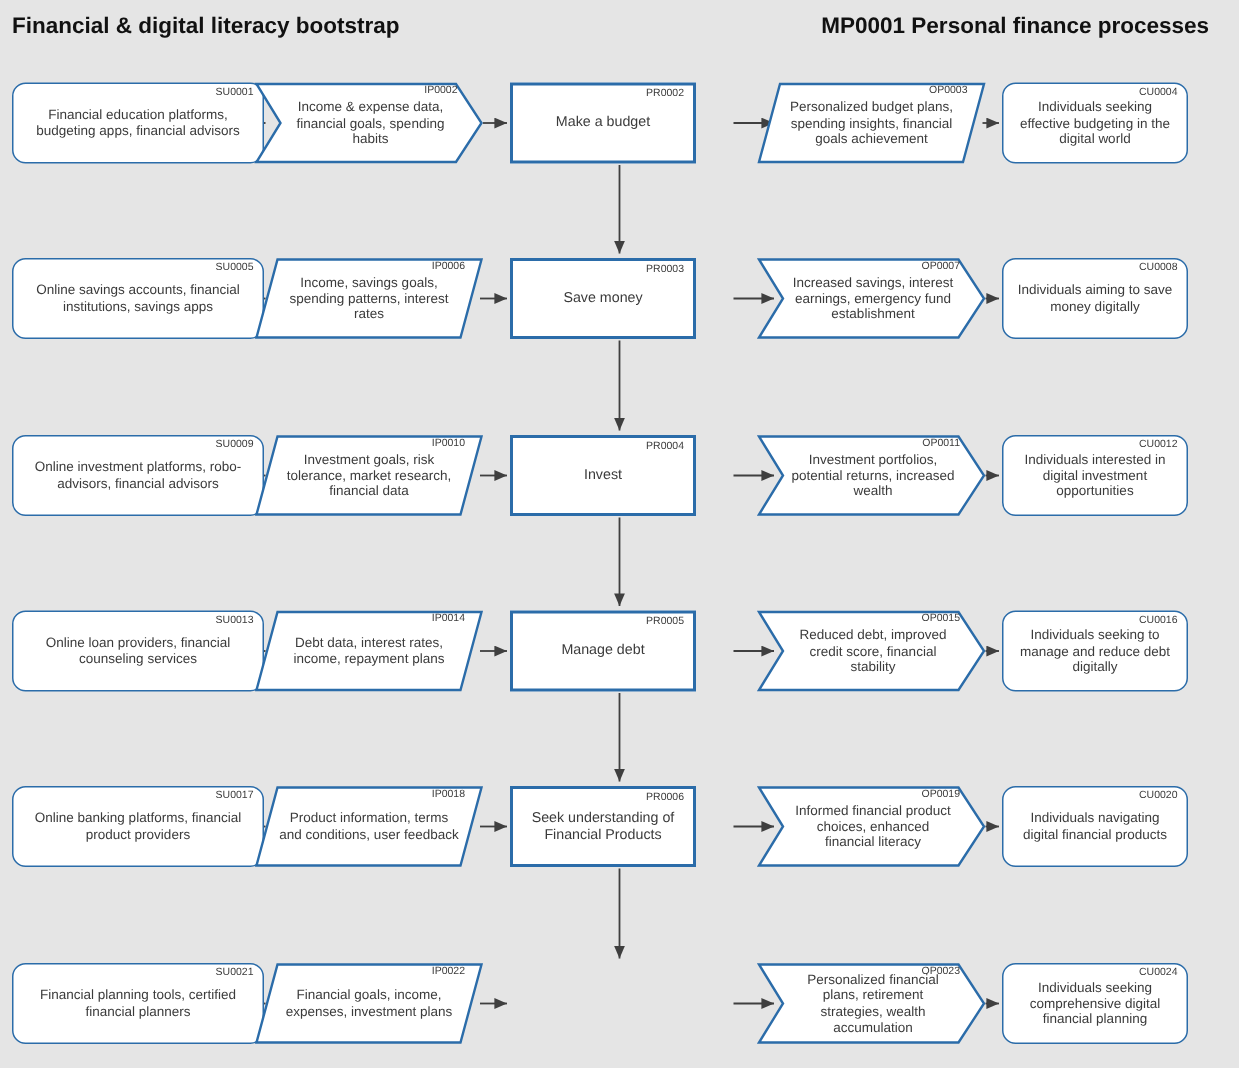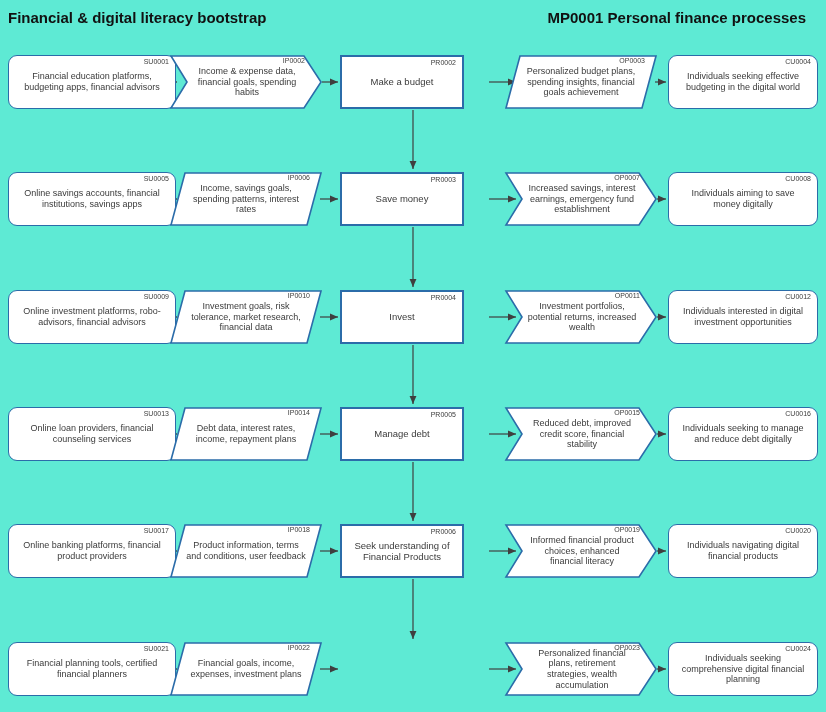--- a/index.html
+++ b/index.html
@@ -5,38 +5,38 @@
   :root{
     --blue:#2B6CA9;
     --arrow:#3f3f3f;
     --text:#3b3b3b;
     --footer:#68727c;
     --title:#111111;
   }
   *{box-sizing:border-box;margin:0;padding:0}
   html,body{background:#ffffff}
   .canvas{
-    position:relative;width:826px;height:712px;background:#5eead4;overflow:hidden;
+    position:relative;width:826px;height:712px;background:#e5e5e5;overflow:hidden;
     font-family:"Liberation Sans",sans-serif;color:var(--text);
   }
   .title{
     position:absolute;top:9px;font-size:15px;font-weight:bold;color:var(--title);
     letter-spacing:0;white-space:nowrap;
   }
   .title-left{left:8px}
   .title-right{right:20px}
   .cell{position:absolute;height:54px}
   .box{background:#fff;border:1.6px solid var(--blue)}
   .round{border-radius:9px}
   .pr-box{border-width:2.4px}
   .col-su{left:8px;width:168px}
   .col-ip{left:170px;width:152px}
   .col-pr{left:340px;width:124px}
   .col-op{left:505px;width:152px}
-  .col-cu{left:668px;width:150px}
+  .col-cu{left:668px;width:124px}
   .row0{top:55px}.row1{top:172px}.row2{top:290px}.row3{top:407px}.row4{top:524px}.row5{top:642px}
   .shp{position:absolute;left:0;top:0;width:100%;height:100%;overflow:visible}
   .sp{fill:#ffffff;stroke:var(--blue);stroke-width:1.6px}
   .txt{
     position:absolute;left:0;top:0;right:0;bottom:0;
     display:flex;align-items:center;justify-content:center;
     text-align:center;font-size:9px;line-height:1.18;padding:3px 9px;
   }
   .txt-chv{padding:3px 20px 3px 22px}
   .txt-par{padding:14px 16px}

